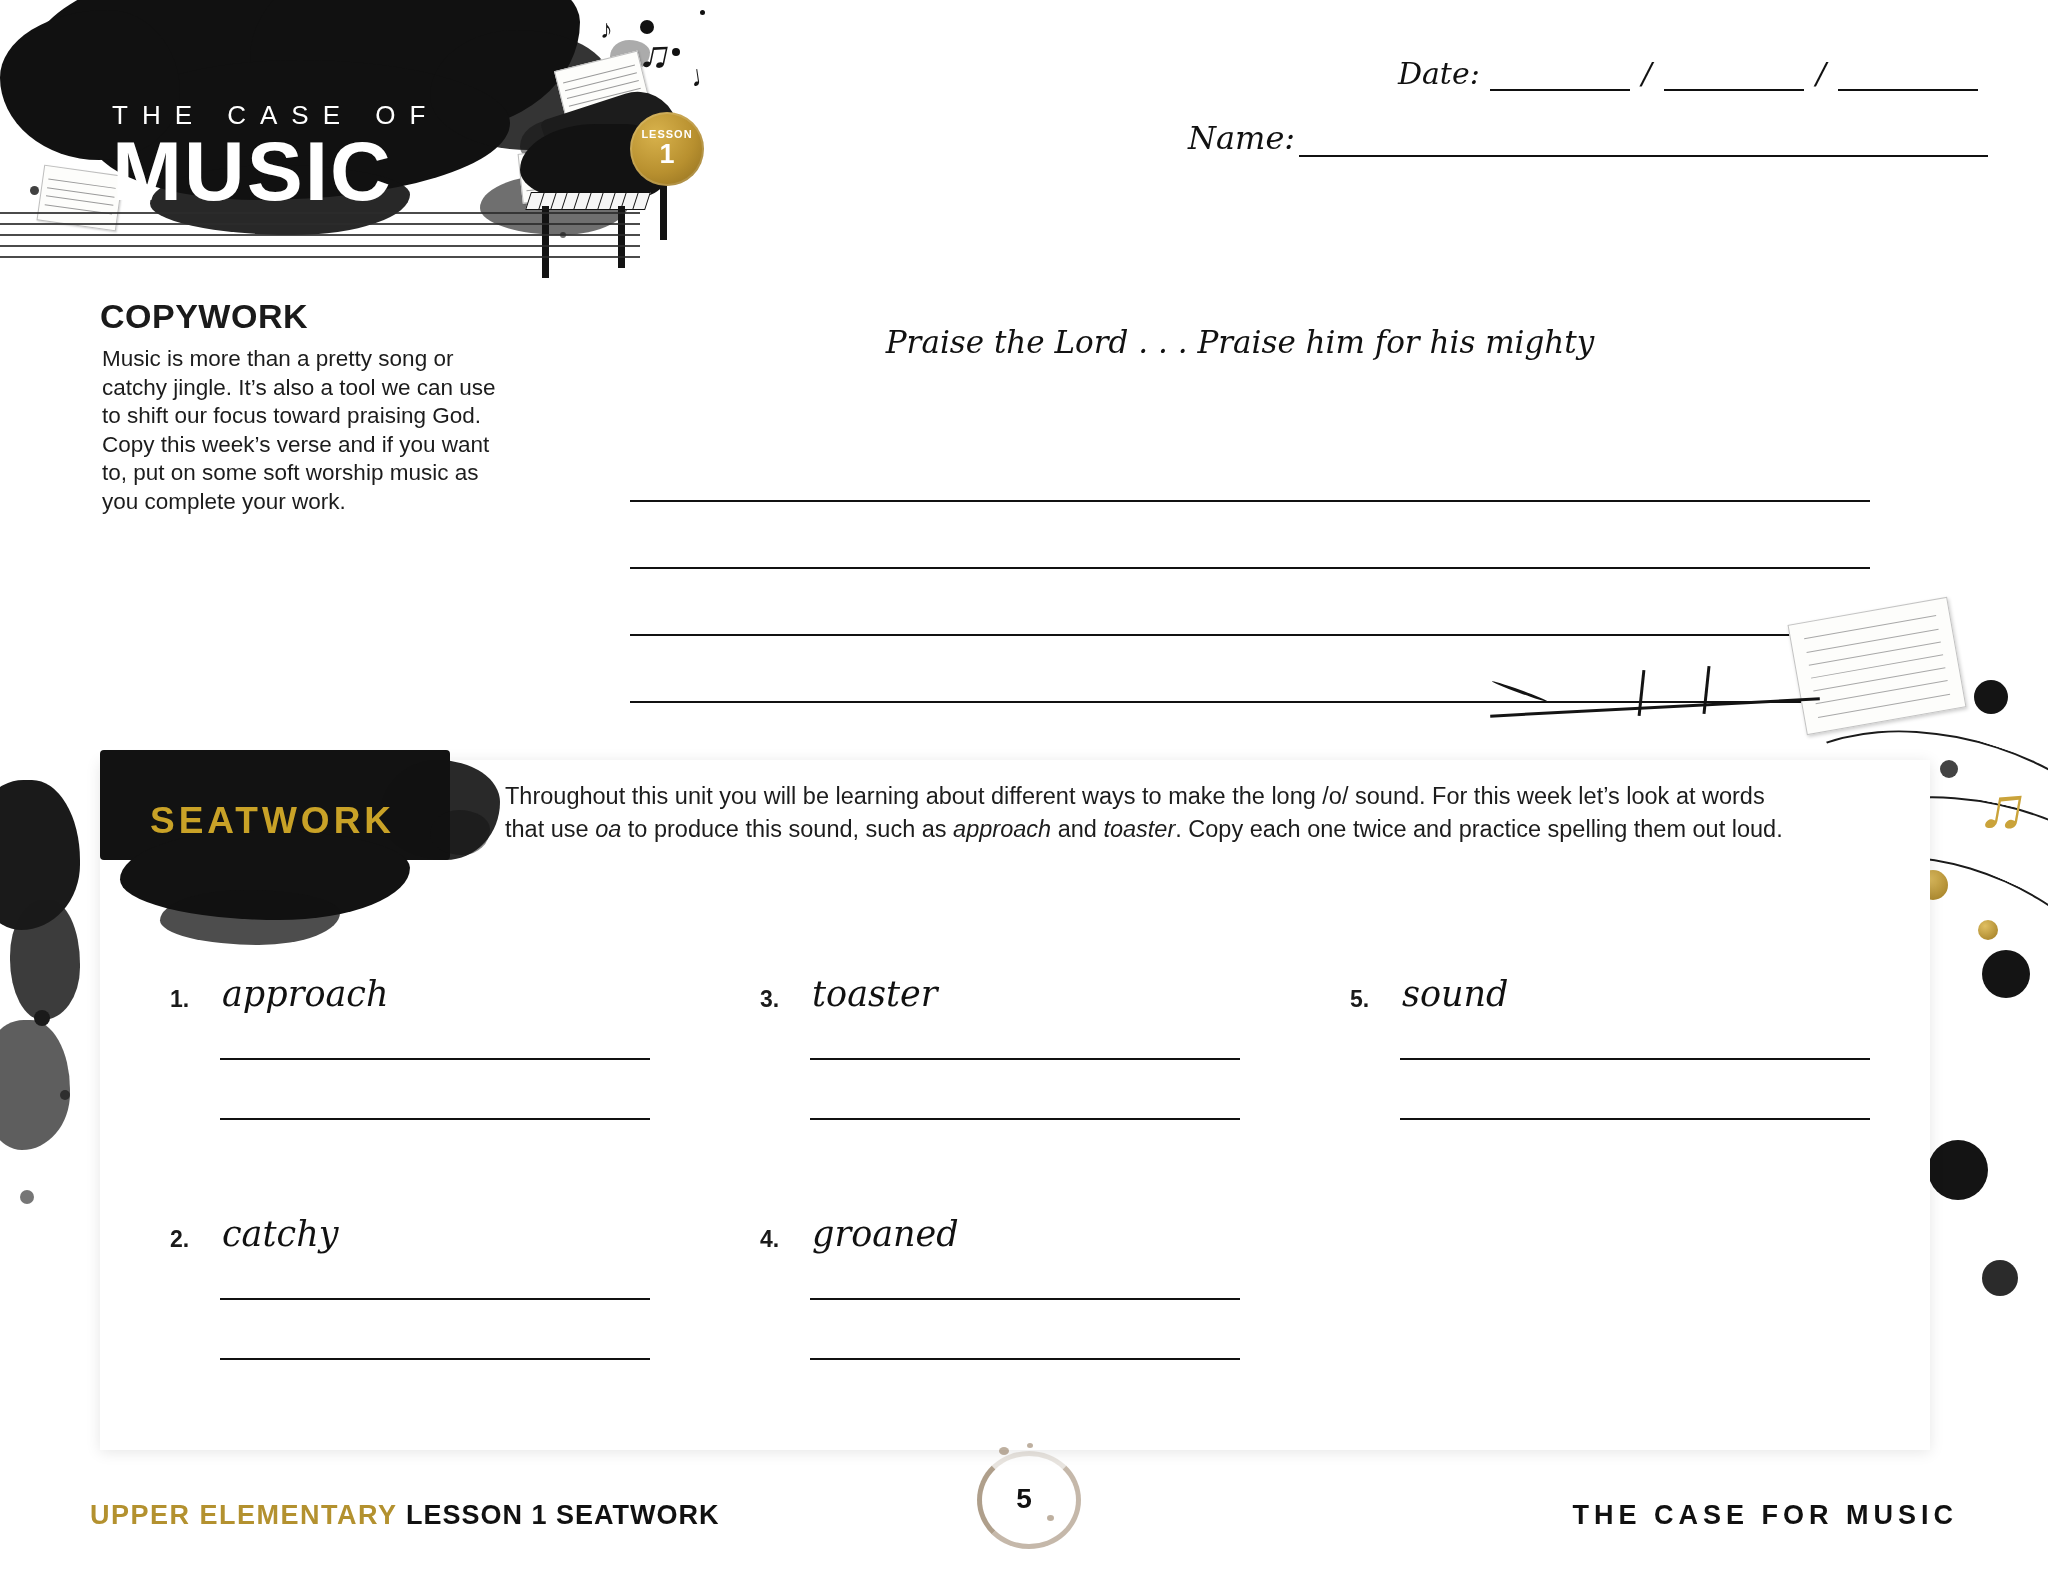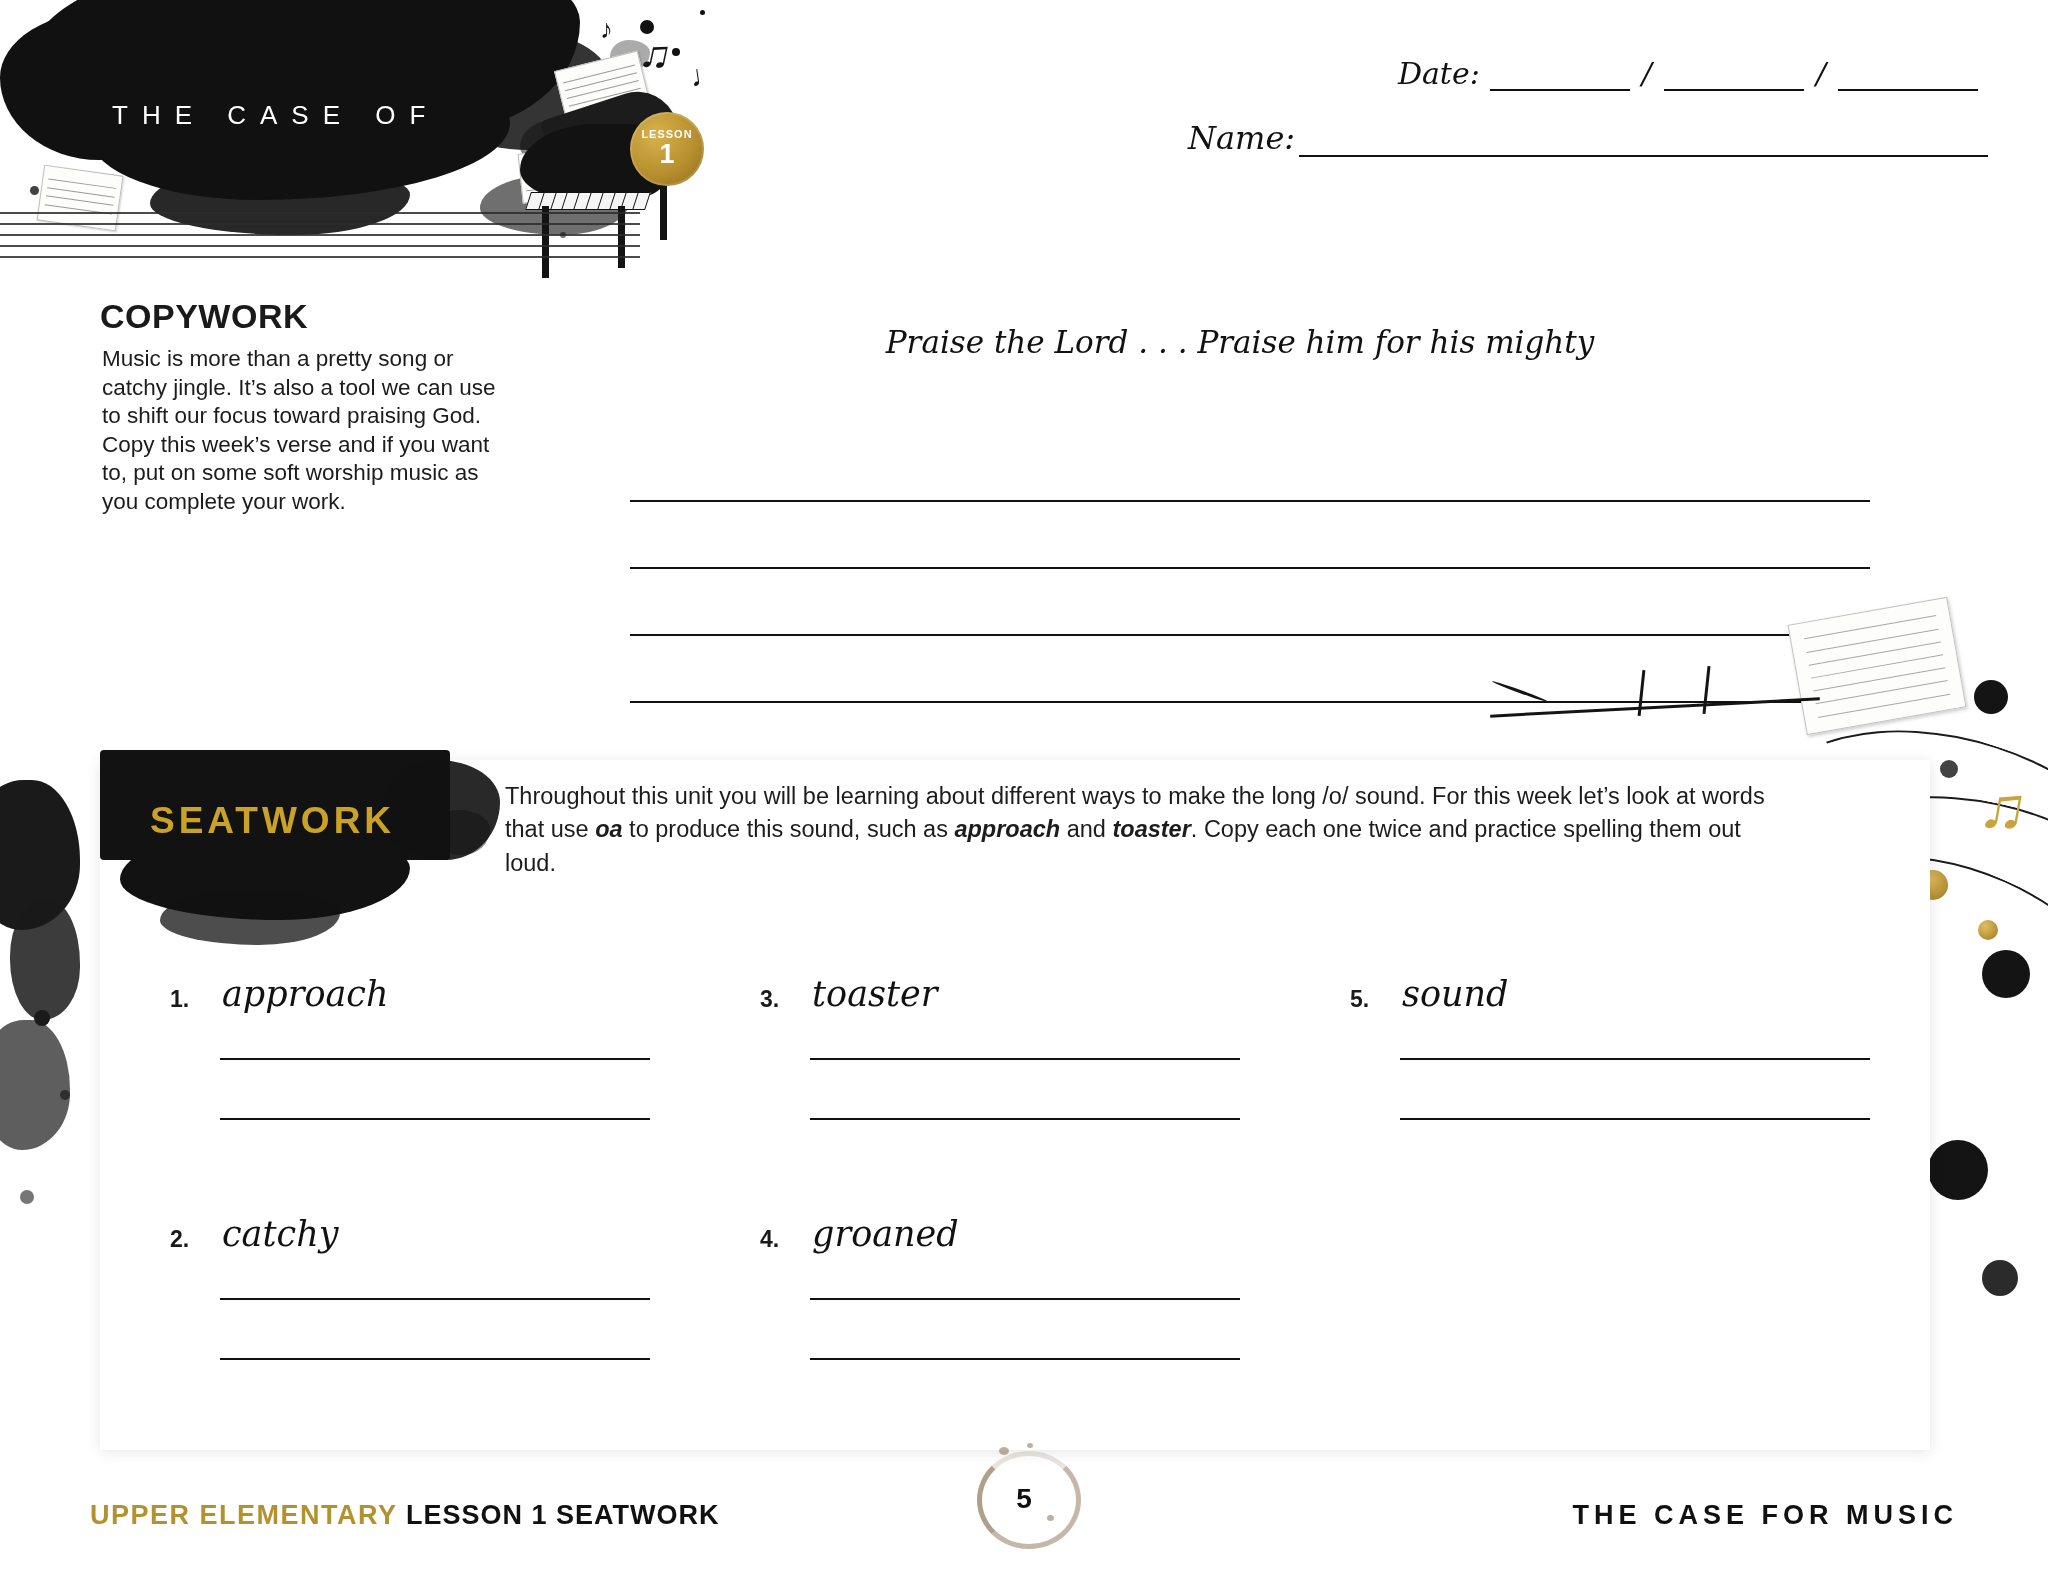--- a/index.html
+++ b/index.html
@@ -232,21 +232,21 @@
 
   .spelling-intro {
     position: absolute;
     left: 505px;
     top: 780px;
     width: 1290px;
     font-size: 23.5px;
     line-height: 1.42;
     color: #1c1c1c;
   }
-  .spelling-intro em { font-style: italic; font-weight: bold; }
+  .spelling-intro em { font-style: italic; }
 
   .words-grid {
     position: absolute;
     left: 170px;
     top: 980px;
     width: 1700px;
     display: grid;
     grid-template-columns: 590px 590px 520px;
     row-gap: 60px;
   }
@@ -410,20 +410,21 @@
     <i style="top:0"></i>
       <i style="top:11px"></i>
       <i style="top:22px"></i>
       <i style="top:33px"></i>
       <i style="top:44px"></i>
   </div>
 </div>
 
 <div class="brand">
   <div class="line1">THE CASE OF</div>
+  <div class="line2">MUSIC</div>
 </div>
 
 <div class="lesson-badge">
   <div class="lb-t">LESSON</div>
   <div class="lb-n">1</div>
 </div>
 
 <div class="datename">
   <div class="dn-row date">
     <span class="dn-label">Date:</span>

